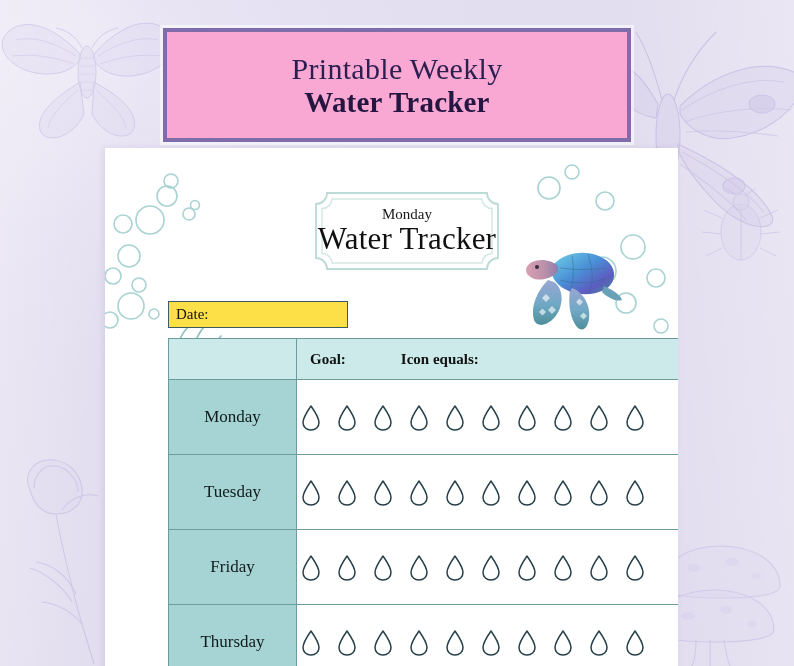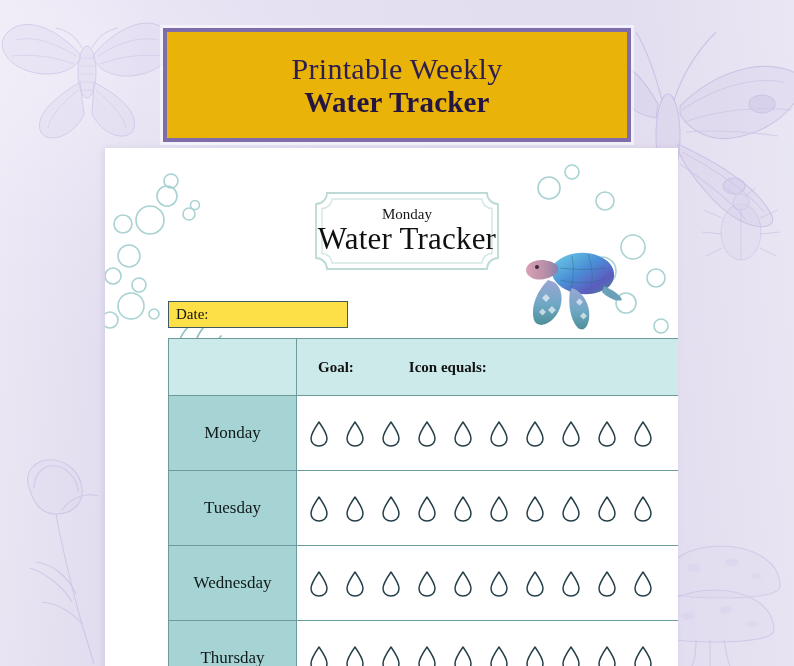--- a/index.html
+++ b/index.html
@@ -28,21 +28,21 @@
       linear-gradient(95deg, rgba(255,255,255,0.35) 0%, rgba(255,255,255,0) 18%),
       linear-gradient(265deg, rgba(255,255,255,0.28) 0%, rgba(255,255,255,0) 22%);
   }
   .bg-art { position: absolute; opacity: .5; }
   .bg-art svg { display: block; }
   
   .banner {
     position: absolute;
     left: 163px; top: 28px;
     width: 468px; height: 114px;
-    background: #eab308;
+    background: #f9a8d4;
     border: 4px solid #7f6cab;
     display: flex; flex-direction: column;
     align-items: center; justify-content: center;
     box-shadow: 0 0 0 3px rgba(255,255,255,0.55);
   }
   .banner-line1 {
     font-size: 30px; color: #2c1e4f; letter-spacing: .3px;
   }
   .banner-line2 {
     font-size: 29px; color: #241641; font-weight: bold; letter-spacing: .2px;
@@ -84,21 +84,21 @@
     display: flex; align-items: center;
   }
   .date-label { font-size: 15px; color: #111; padding-left: 7px; }
   
   .tracker {
     position: absolute;
     left: 63px; top: 190px;
     width: 516px;
     border-collapse: collapse;
   }
-  .tracker td, .tracker th { border: 1.2px solid #6d9a9c; padding: 12px; }
+  .tracker td, .tracker th { border: 1.2px solid #6d9a9c; padding: 4px; }
   .th-blank { width: 128px; height: 32px; background: #cdeaea; }
   .th-goal  { height: 32px; background: #cdeaea; position: relative; }
   .th-goal-inner {
     display: flex; align-items: center; height: 32px; font-size: 15px; color: #111;
   }
   .goal-text { padding-left: 9px; }
   .icon-eq-text { margin-left: 55px; }
   .day-cell {
     width: 128px; height: 75px;
     background: #a6d4d4;
@@ -417,21 +417,21 @@
                 <svg class="drop" width="20" height="27" viewBox="0 0 20 27">
                   <path d="M10 2 C10 2 18 13.5 18 18.5 C18 23.2 14.4 26 10 26 C5.6 26 2 23.2 2 18.5 C2 13.5 10 2 10 2Z" fill="none" stroke="#26404a" stroke-width="1.5" stroke-linejoin="round"></path>
                 </svg>
                 <svg class="drop" width="20" height="27" viewBox="0 0 20 27">
                   <path d="M10 2 C10 2 18 13.5 18 18.5 C18 23.2 14.4 26 10 26 C5.6 26 2 23.2 2 18.5 C2 13.5 10 2 10 2Z" fill="none" stroke="#26404a" stroke-width="1.5" stroke-linejoin="round"></path>
                 </svg>
               </div>
             </td>
           </tr>
           <tr>
-            <td class="day-cell">Wednesday</td>
+            <td class="day-cell">Friday</td>
             <td class="drops-cell">
               <div class="drops">
                 <svg class="drop" width="20" height="27" viewBox="0 0 20 27">
                   <path d="M10 2 C10 2 18 13.5 18 18.5 C18 23.2 14.4 26 10 26 C5.6 26 2 23.2 2 18.5 C2 13.5 10 2 10 2Z" fill="none" stroke="#26404a" stroke-width="1.5" stroke-linejoin="round"></path>
                 </svg>
                 <svg class="drop" width="20" height="27" viewBox="0 0 20 27">
                   <path d="M10 2 C10 2 18 13.5 18 18.5 C18 23.2 14.4 26 10 26 C5.6 26 2 23.2 2 18.5 C2 13.5 10 2 10 2Z" fill="none" stroke="#26404a" stroke-width="1.5" stroke-linejoin="round"></path>
                 </svg>
                 <svg class="drop" width="20" height="27" viewBox="0 0 20 27">
                   <path d="M10 2 C10 2 18 13.5 18 18.5 C18 23.2 14.4 26 10 26 C5.6 26 2 23.2 2 18.5 C2 13.5 10 2 10 2Z" fill="none" stroke="#26404a" stroke-width="1.5" stroke-linejoin="round"></path>

